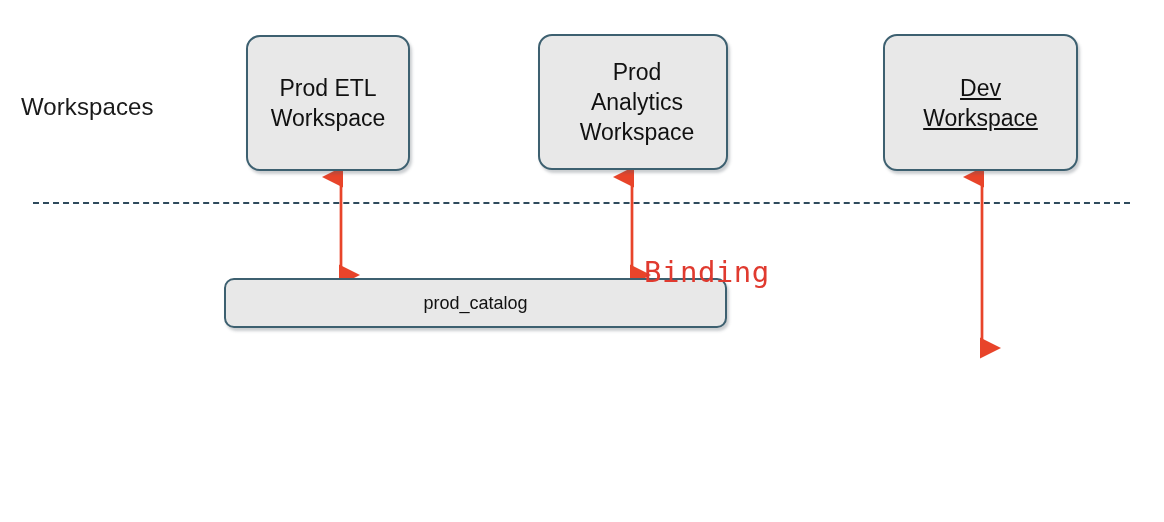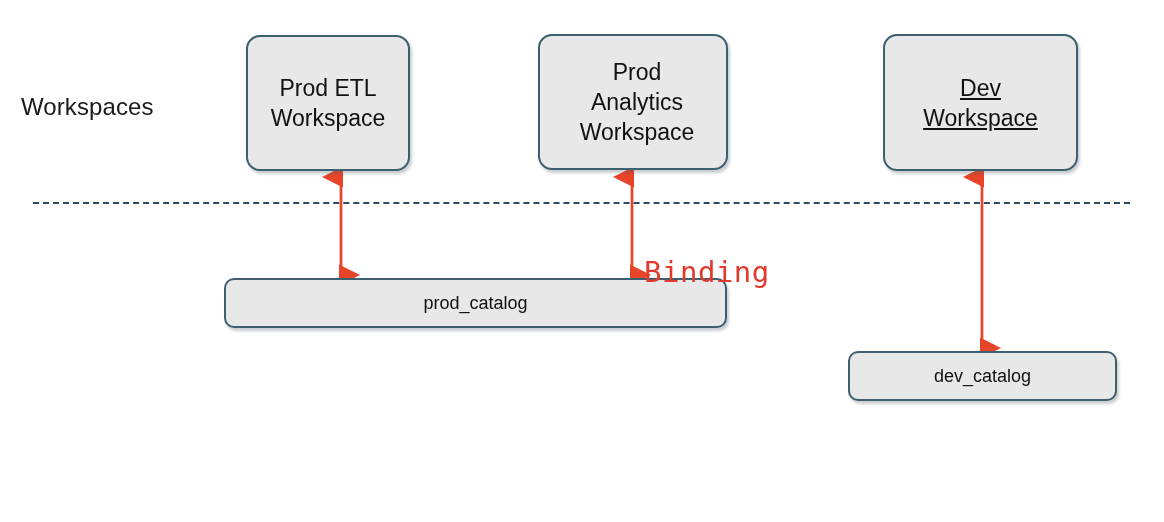--- a/index.html
+++ b/index.html
@@ -111,23 +111,20 @@
 
   <div class="node workspace-node" id="node-dev">
     <span class="node-text">Dev
 Workspace</span>
   </div>
 
   <div class="node catalog-node" id="node-prod-catalog">
     <span class="node-text">prod_catalog</span>
   </div>
 
-  <div class="node catalog-node" id="node-dev-catalog">
-    <span class="node-text">dev_catalog</span>
-  </div>
 
   <svg class="arrow-svg" style="left:325px; top:165px;" width="32" height="122" viewBox="0 0 32 122">
     <defs>
       <marker id="ah-up-1" markerWidth="9" markerHeight="9" refX="4.5" refY="8" orient="auto" markerUnits="strokeWidth">
         <path d="M4.5,0 L9,9 L0,9 Z" fill="#e8442a"></path>
       </marker>
       <marker id="ah-dn-1" markerWidth="9" markerHeight="9" refX="4.5" refY="8" orient="auto" markerUnits="strokeWidth">
         <path d="M4.5,0 L9,9 L0,9 Z" fill="#e8442a"></path>
       </marker>
     </defs>

